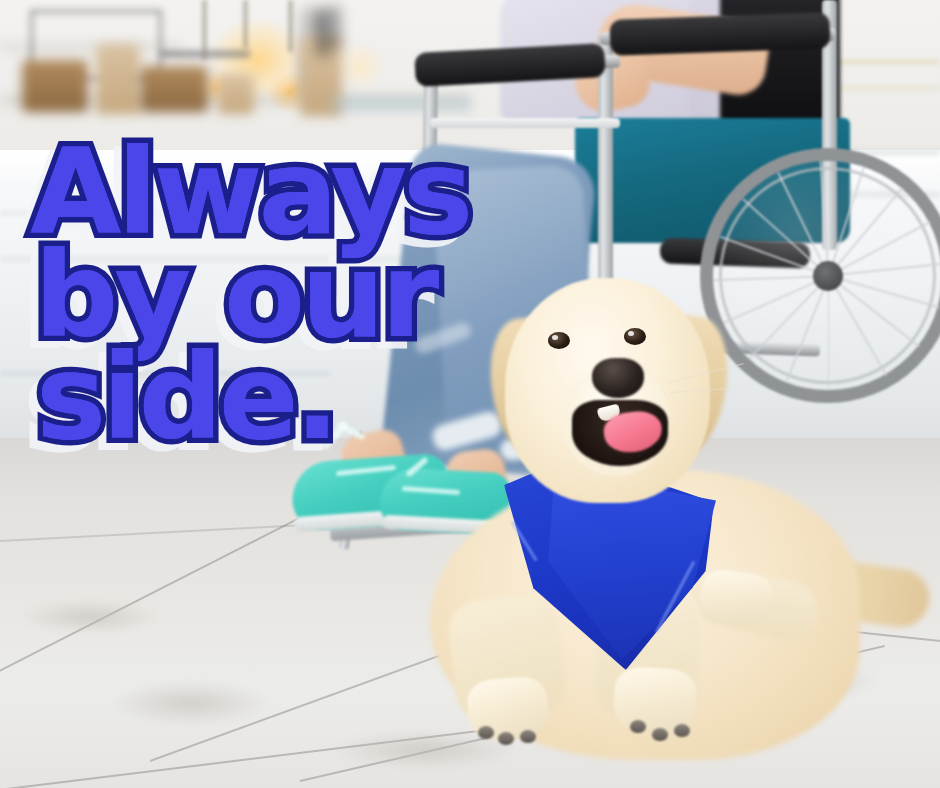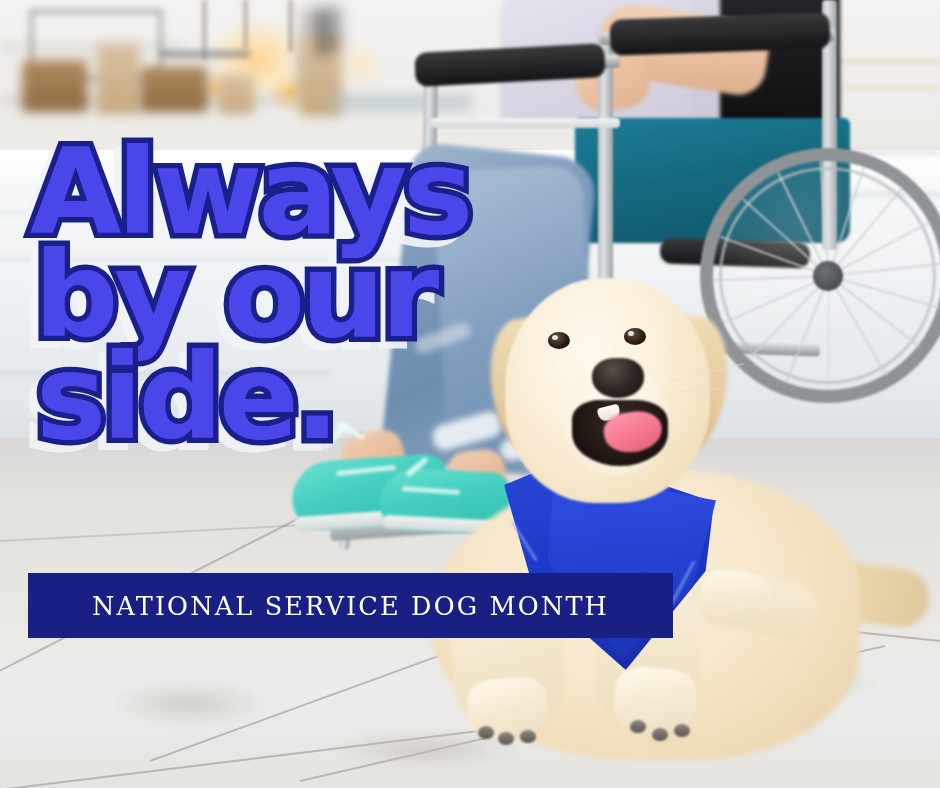--- a/index.html
+++ b/index.html
@@ -444,17 +444,14 @@
       <span class="hl-outline">by our</span>
       <span class="hl-fill">by our</span>
     </div>
     <div class="hl-line hl-3">
       <span class="hl-ghost">side.</span>
       <span class="hl-outline">side.</span>
       <span class="hl-fill">side.</span>
     </div>
   </div>
 
-  <div class="banner">
-    <span class="banner-text">NATIONAL SERVICE DOG MONTH</span>
-  </div>
 
 </div>
 
 </body></html>

